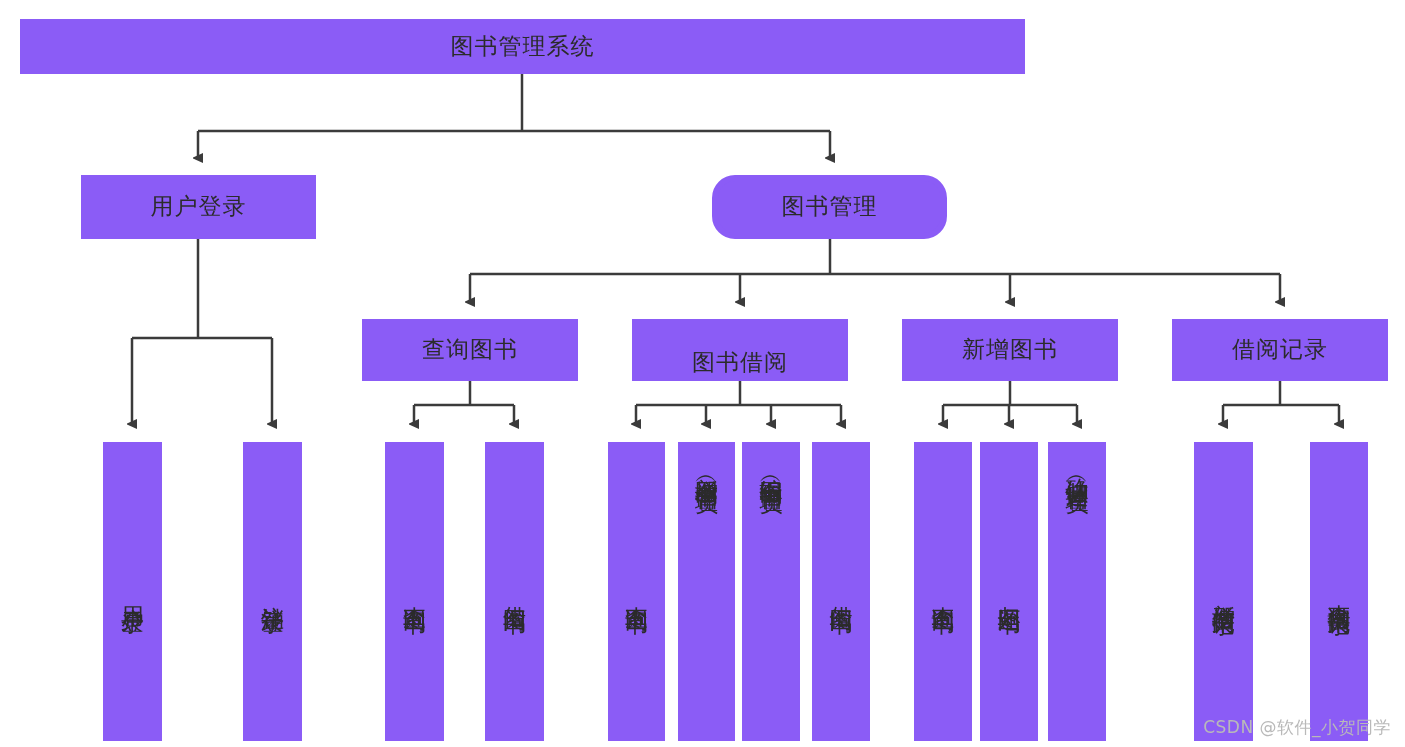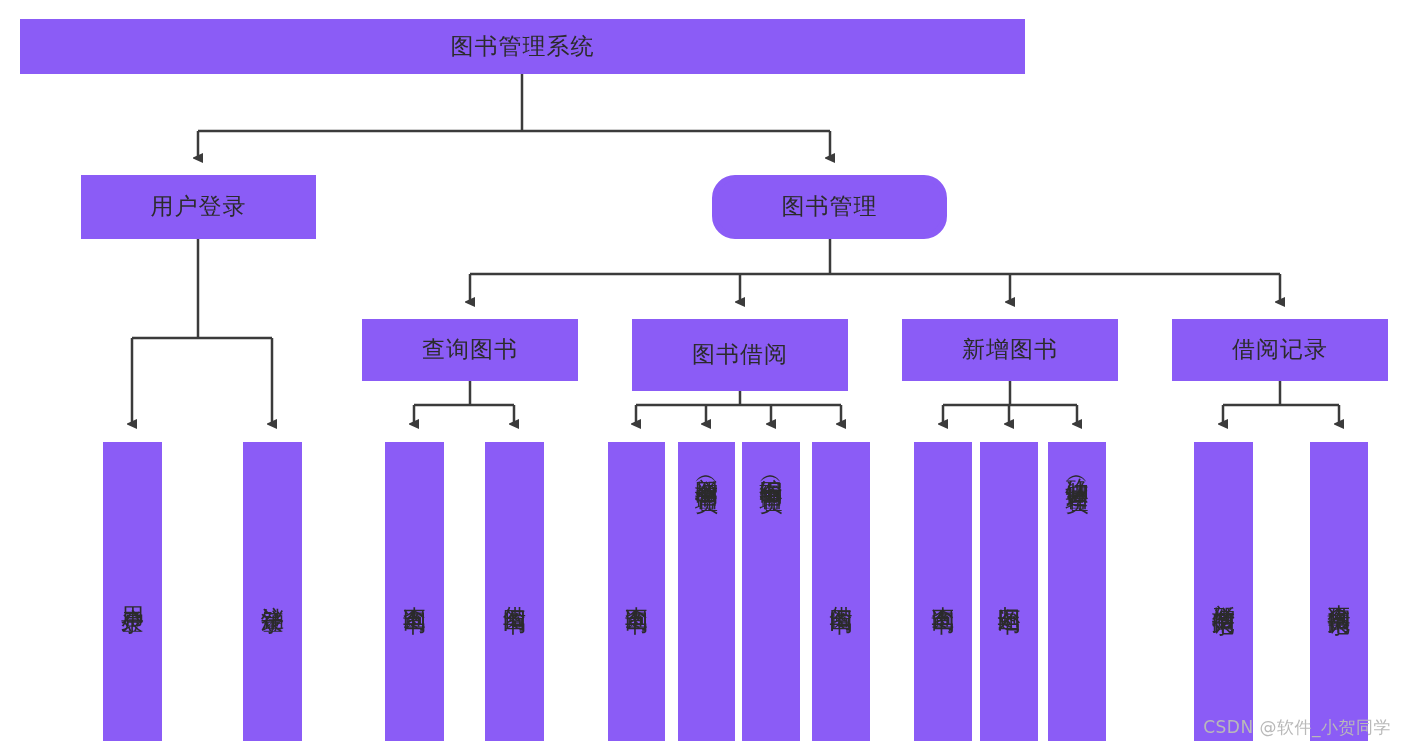--- a/index.html
+++ b/index.html
@@ -132,21 +132,21 @@
   <div class="node horiz" style="left:81px; top:169px; width:235px; height:64px;">
     <span>用户登录</span>
   </div>
   <div class="node horiz" style="left:712px; top:169px; width:235px; height:64px;border-radius:23px;">
     <span>图书管理</span>
   </div>
 
   <div class="node horiz" style="left:362px; top:313px; width:216px; height:62px;">
     <span>查询图书</span>
   </div>
-  <div class="node horiz" style="left:632px; top:313px; width:216px; height:72px;">
+  <div class="node horiz" style="left:632px; top:313px; width:216px; height:62px;align-items:flex-end;">
     <span>图书借阅</span>
   </div>
   <div class="node horiz" style="left:902px; top:313px; width:216px; height:62px;">
     <span>新增图书</span>
   </div>
   <div class="node horiz" style="left:1172px; top:313px; width:216px; height:62px;">
     <span>借阅记录</span>
   </div>
 
   <div class="node vert centered" style="left:103px; top:436px; width:59px; height:299px;">

